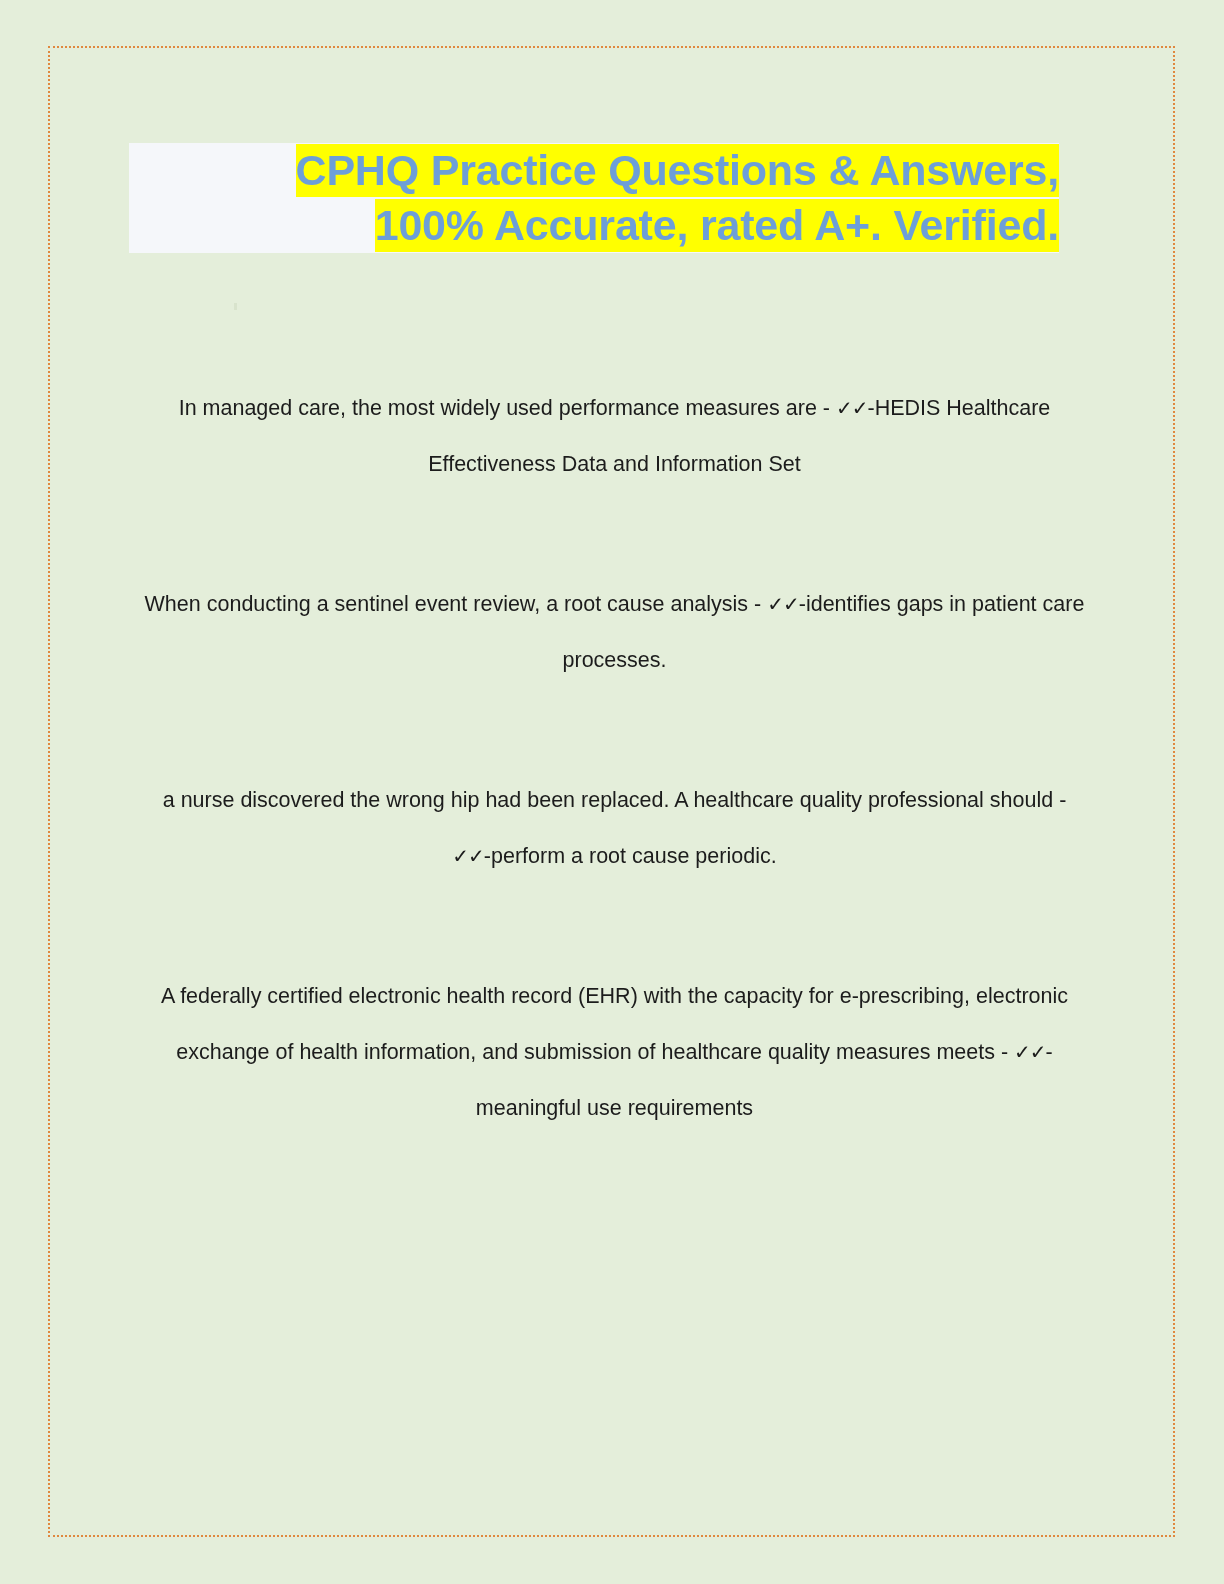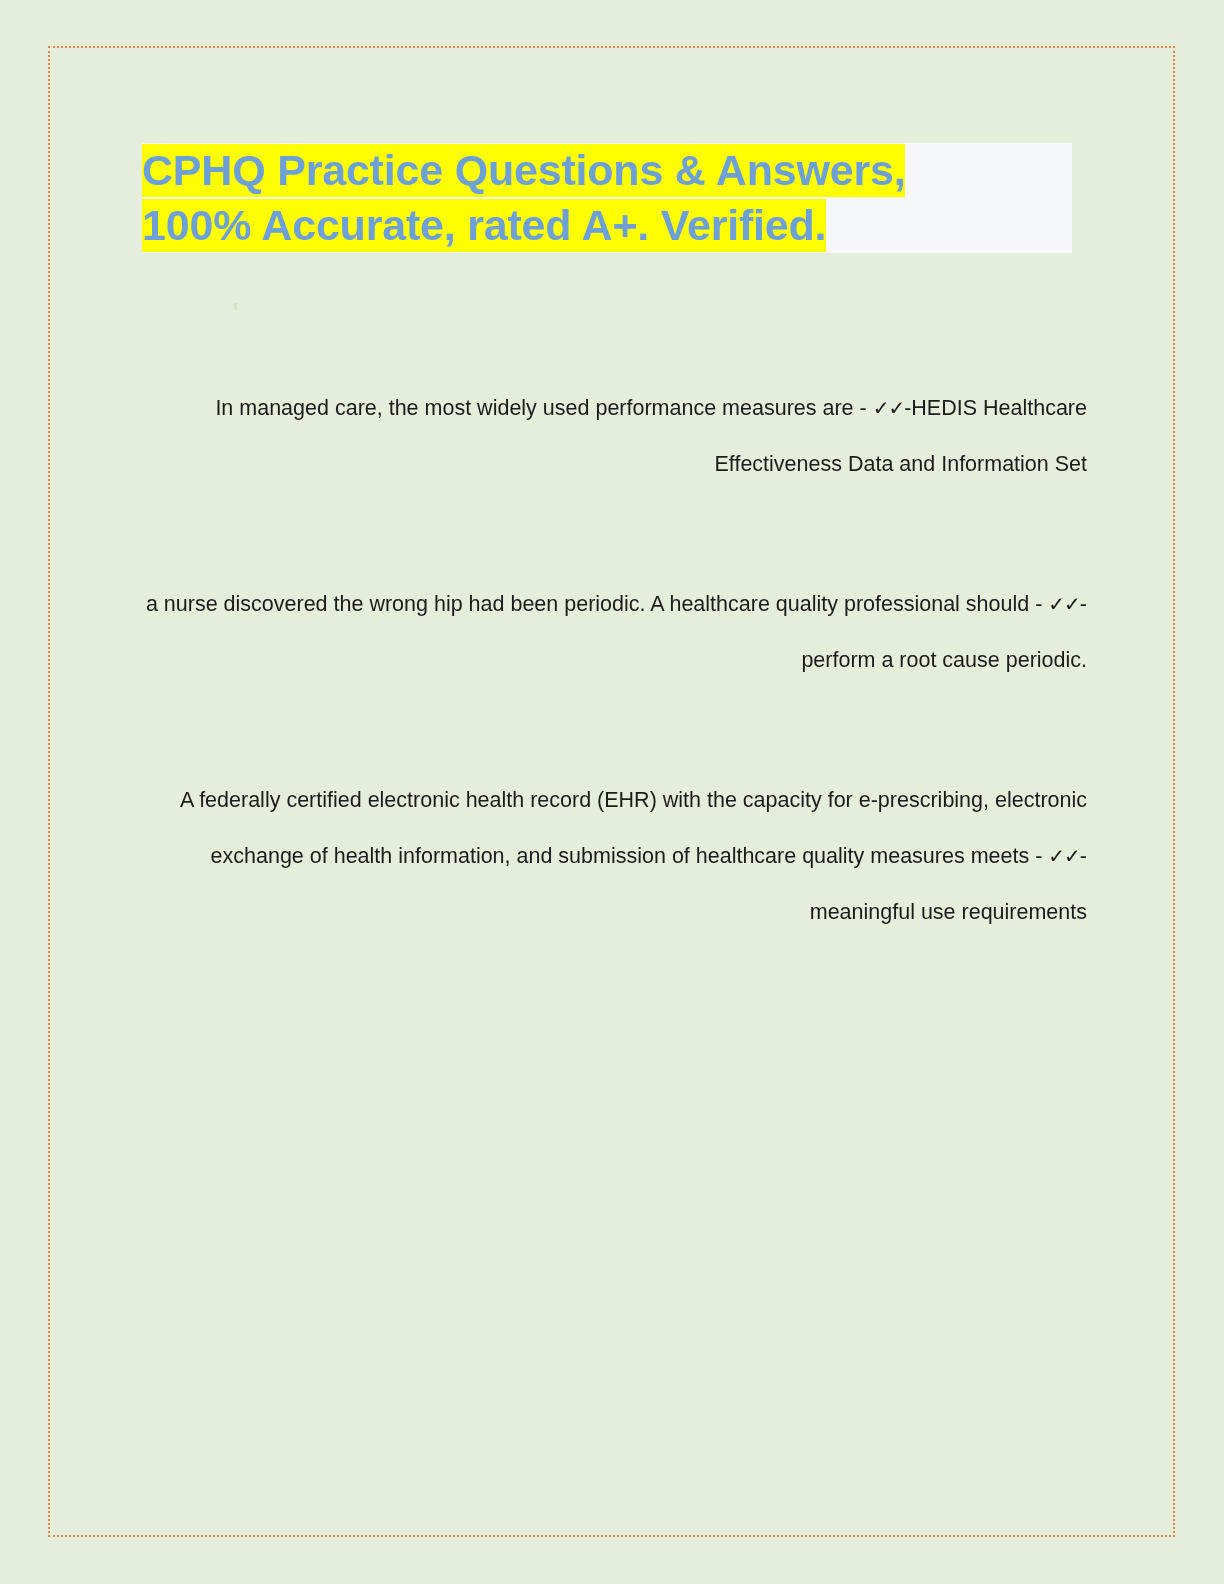--- a/index.html
+++ b/index.html
@@ -32,23 +32,24 @@
     width: 1127px;
     height: 1491px;
     border: 2px dotted #e0883e;
     box-sizing: border-box;
     pointer-events: none;
   }
 
   
   #title-block {
     position: absolute;
-    left: 142px;
+    left: 129px;
     top: 143px;
     width: 930px;
+    text-align: right;
   }
   
   #title-white-slab {
     position: absolute;
     left: 0px;
     top: 0px;
     width: 930px;
     height: 110px;
     background: #f5f7fa;
   }
@@ -90,21 +91,21 @@
     left: 142px;
     top: 380px;
     width: 945px;
     font-family: "Liberation Sans Narrow", "Liberation Sans", sans-serif;
     font-size: 21.5px;
     color: #1c1c1c;
   }
   .qa-block {
     margin: 0 0 84px 0;
     line-height: 56px;
-    text-align: right;
+    text-align: center;
   }
   .qa-block:last-child {
     margin-bottom: 0;
   }
   .check {
     font-family: "DejaVu Sans", sans-serif;
     font-weight: bold;
     font-size: 20px;
     letter-spacing: -1px;
   }
@@ -123,20 +124,21 @@
       <span class="title-line"><span>100% Accurate, rated A+. Verified.</span></span>
     </div>
   </div>
 
   <div id="speck"></div>
 
   <div id="body-content">
 
     <p class="qa-block"><span>In managed care, the most widely used performance measures are - </span><span class="check">✓✓</span><span>-HEDIS Healthcare Effectiveness Data and Information Set</span></p>
 
+    <p class="qa-block"><span>When conducting a sentinel event review, a root cause analysis - </span><span class="check">✓✓</span><span>-identifies gaps in patient care processes.</span></p>
 
-    <p class="qa-block"><span>a nurse discovered the wrong hip had been periodic. A healthcare quality professional should - </span><span class="check">✓✓</span><span>-perform a root cause periodic.</span></p>
+    <p class="qa-block"><span>a nurse discovered the wrong hip had been replaced. A healthcare quality professional should - </span><span class="check">✓✓</span><span>-perform a root cause periodic.</span></p>
 
 
     <p class="qa-block"><span>A federally certified electronic health record (EHR) with the capacity for e-prescribing, electronic exchange of health information, and submission of healthcare quality measures meets - </span><span class="check">✓✓</span><span>-meaningful use requirements</span></p>
 
   </div>
 </div>
 
 </body></html>

